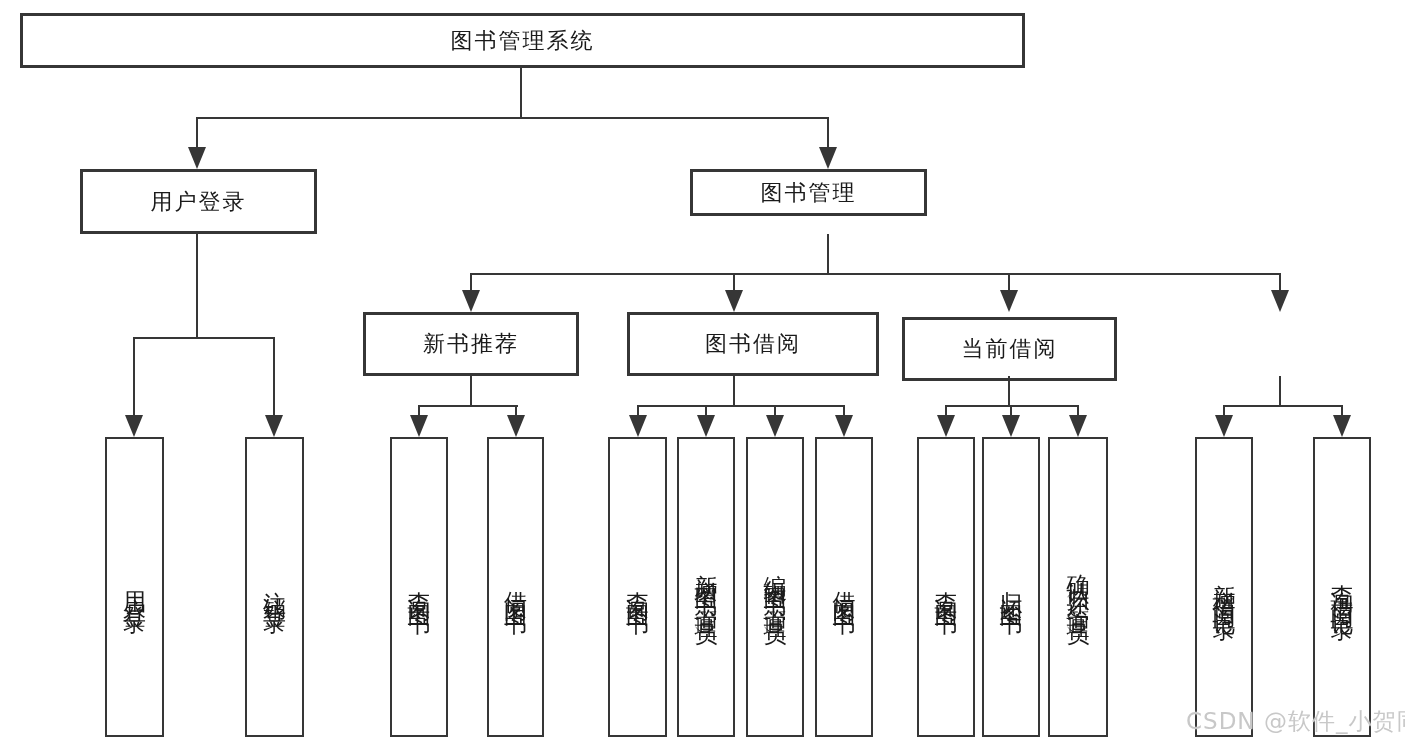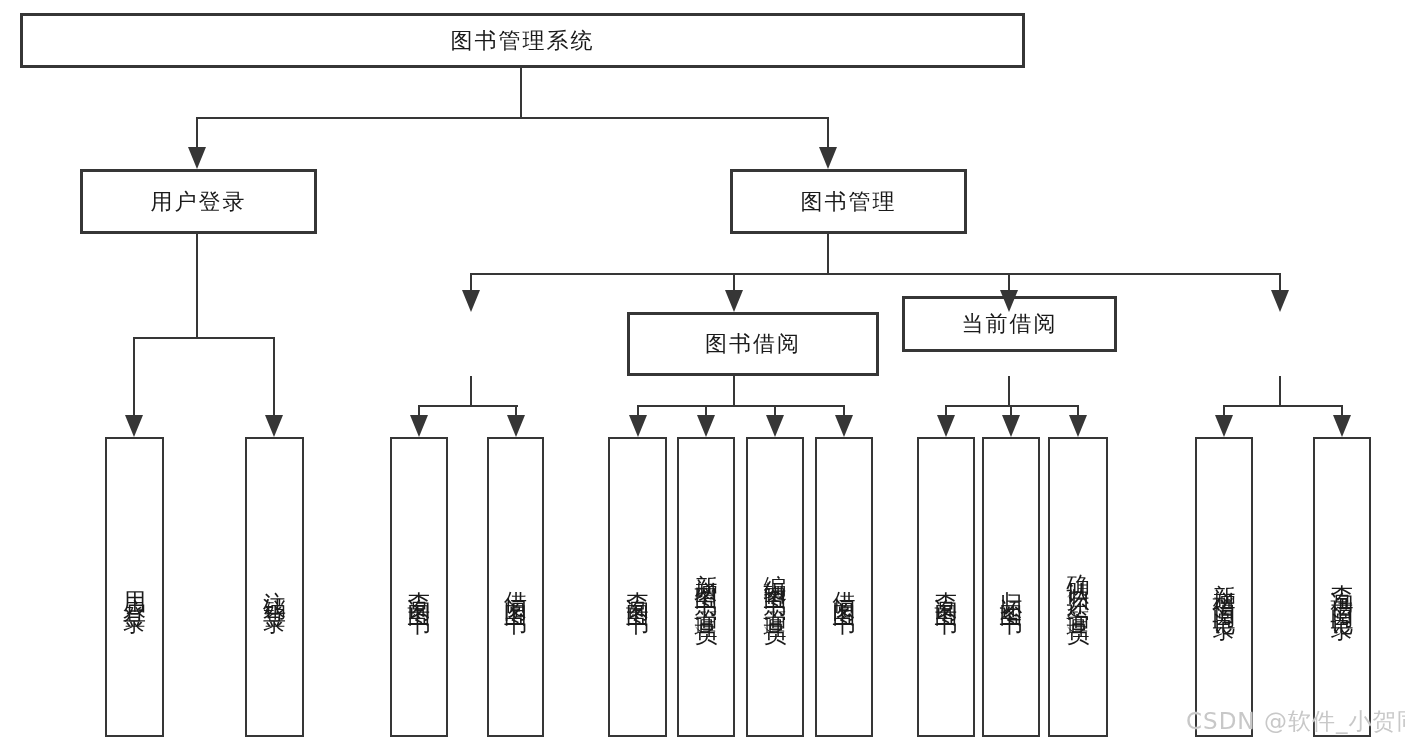--- a/index.html
+++ b/index.html
@@ -44,28 +44,31 @@
 
 <div id="canvas">
 
   <div class="box big" style="left:20px;top:13px;width:1005px;height:55px">
     <span>图书管理系统</span>
   </div>
 
   <div class="box big" style="left:80px;top:169px;width:237px;height:65px">
     <span>用户登录</span>
   </div>
-  <div class="box big" style="left:730px;top:169px;width:237px;height:65px">
+  <div class="box big" style="left:690px;top:169px;width:237px;height:47px">
     <span>图书管理</span>
   </div>
 
+  <div class="box big" style="left:363px;top:312px;width:216px;height:64px">
+    <span>新书推荐</span>
+  </div>
   <div class="box big" style="left:627px;top:312px;width:252px;height:64px">
     <span>图书借阅</span>
   </div>
-  <div class="box big" style="left:902px;top:296px;width:215px;height:56px">
+  <div class="box big" style="left:902px;top:317px;width:215px;height:64px">
     <span>当前借阅</span>
   </div>
 
   <div class="box leaf" style="left:105px;top:437px;width:59px;height:300px">
     <span class="v-label">用户登录</span>
   </div>
   <div class="box leaf" style="left:245px;top:437px;width:59px;height:300px">
     <span class="v-label">注销登录</span>
   </div>
 

